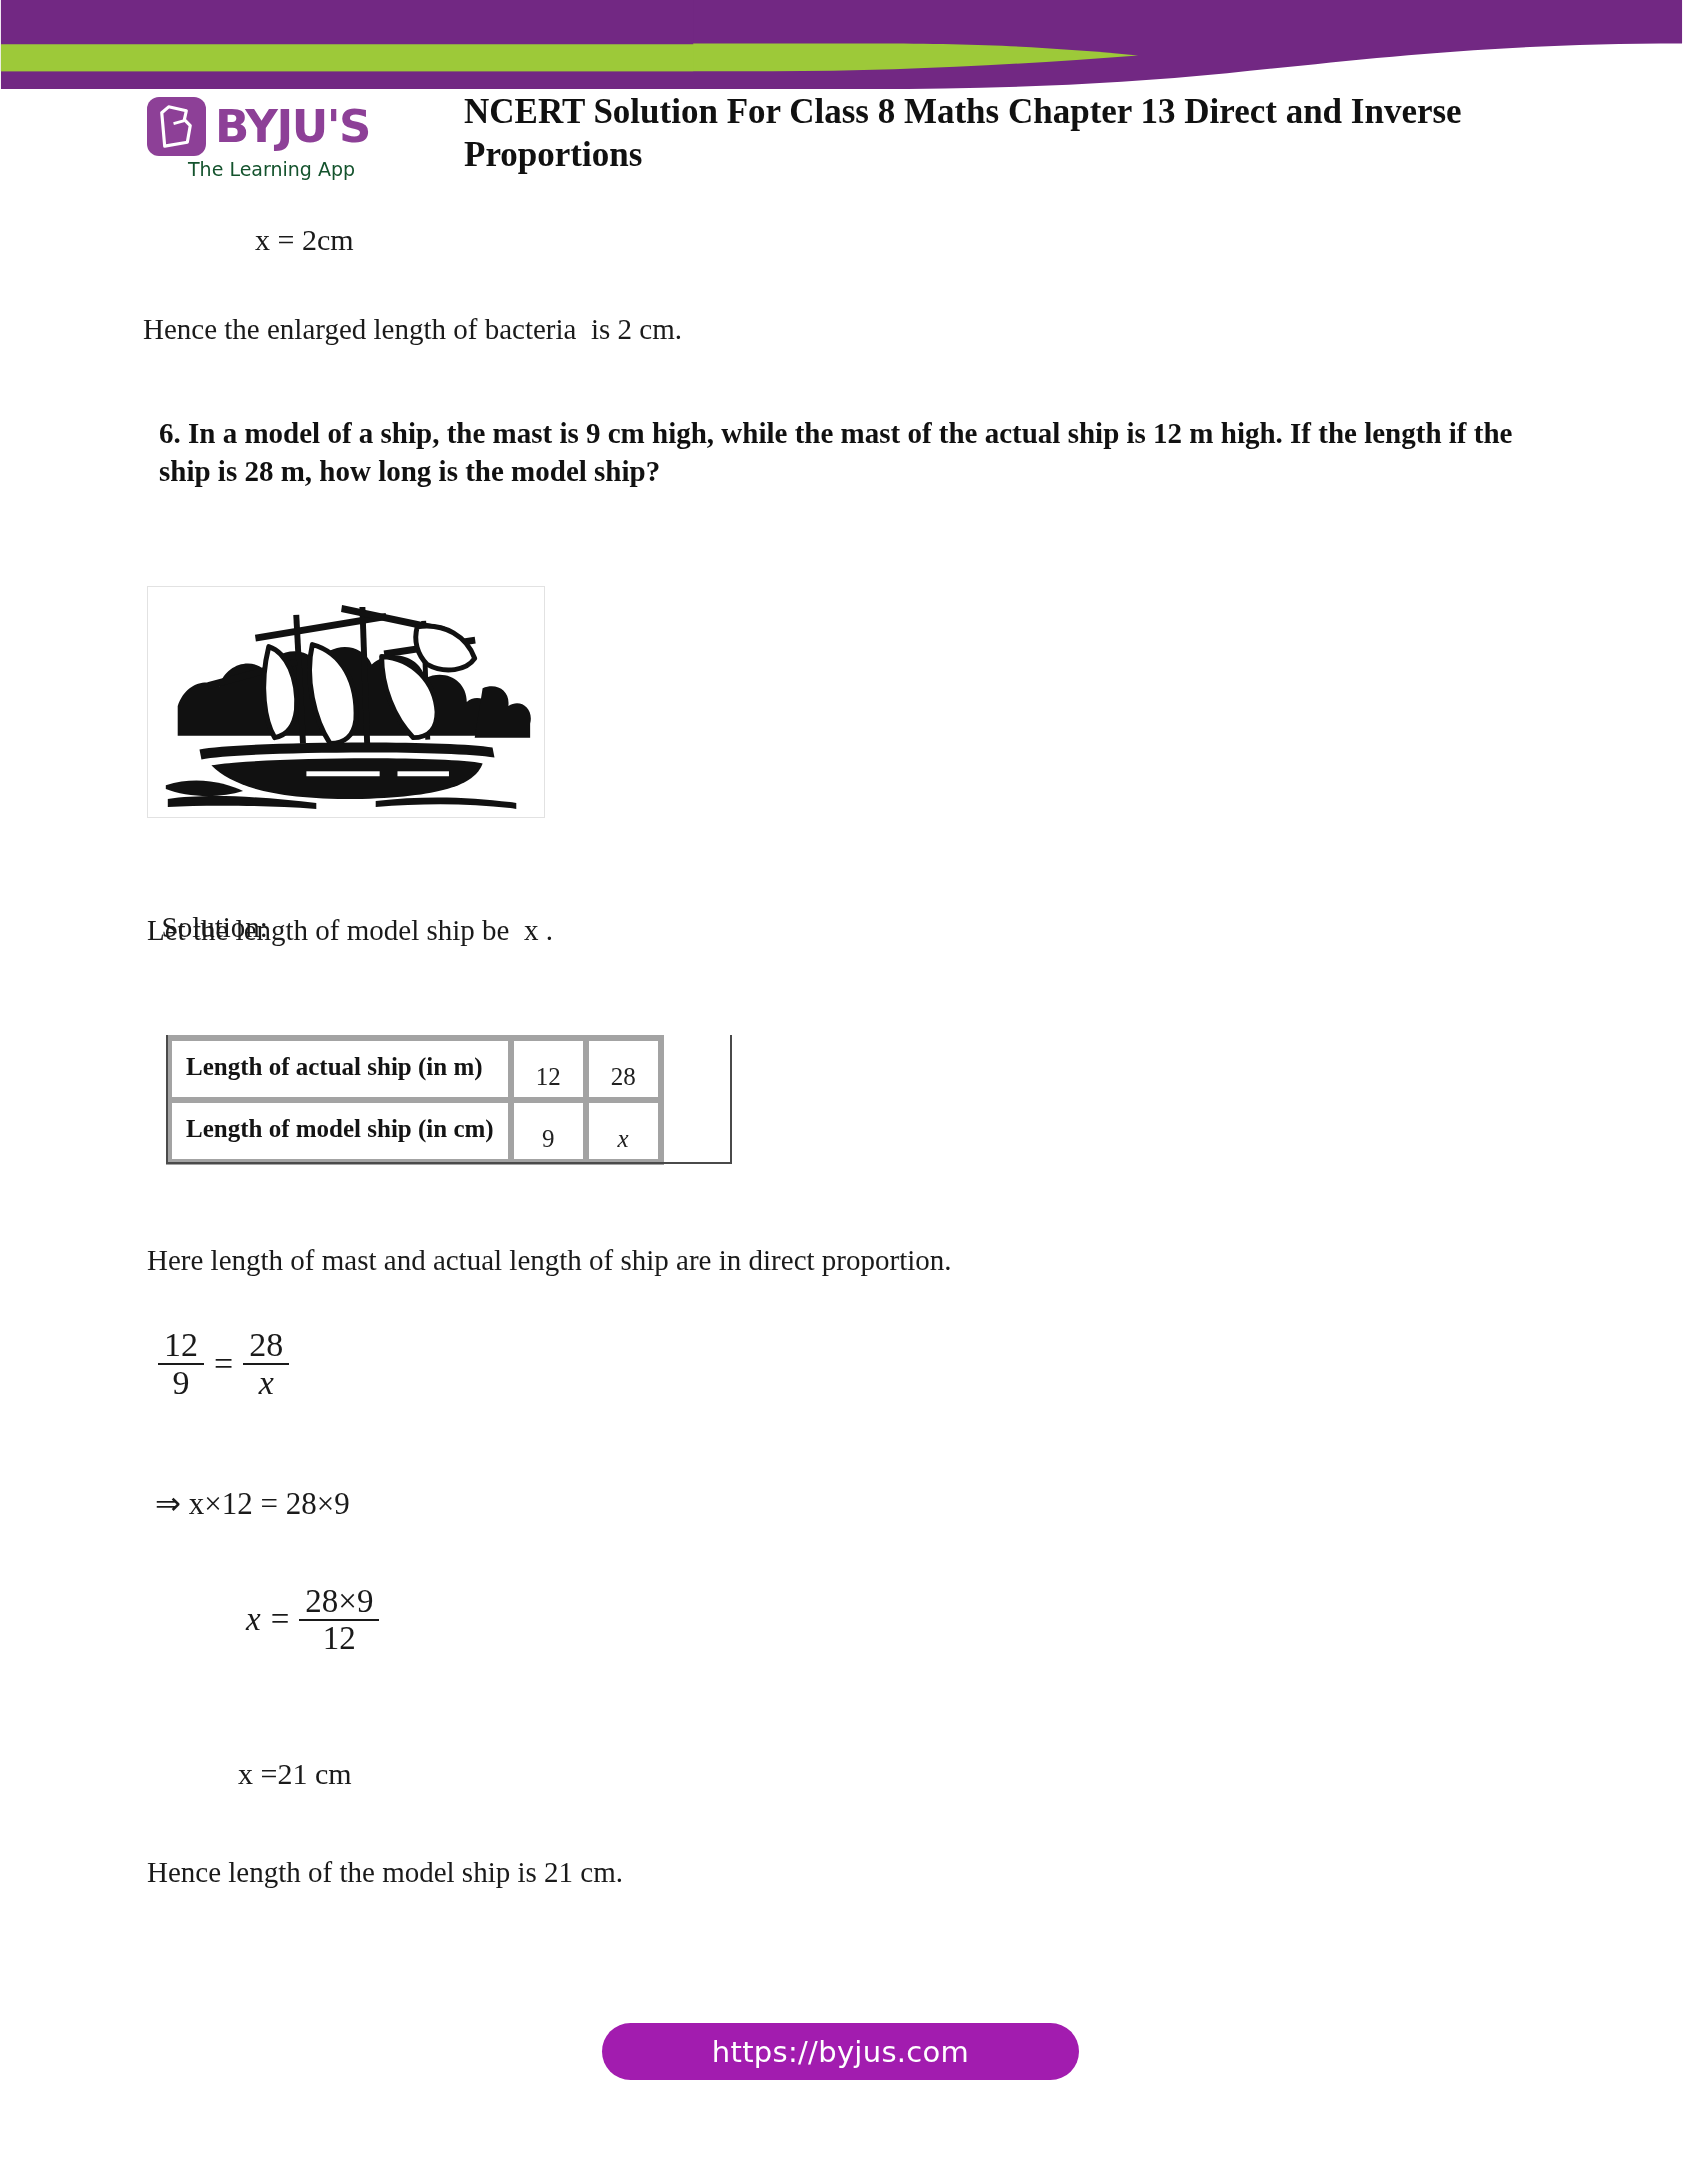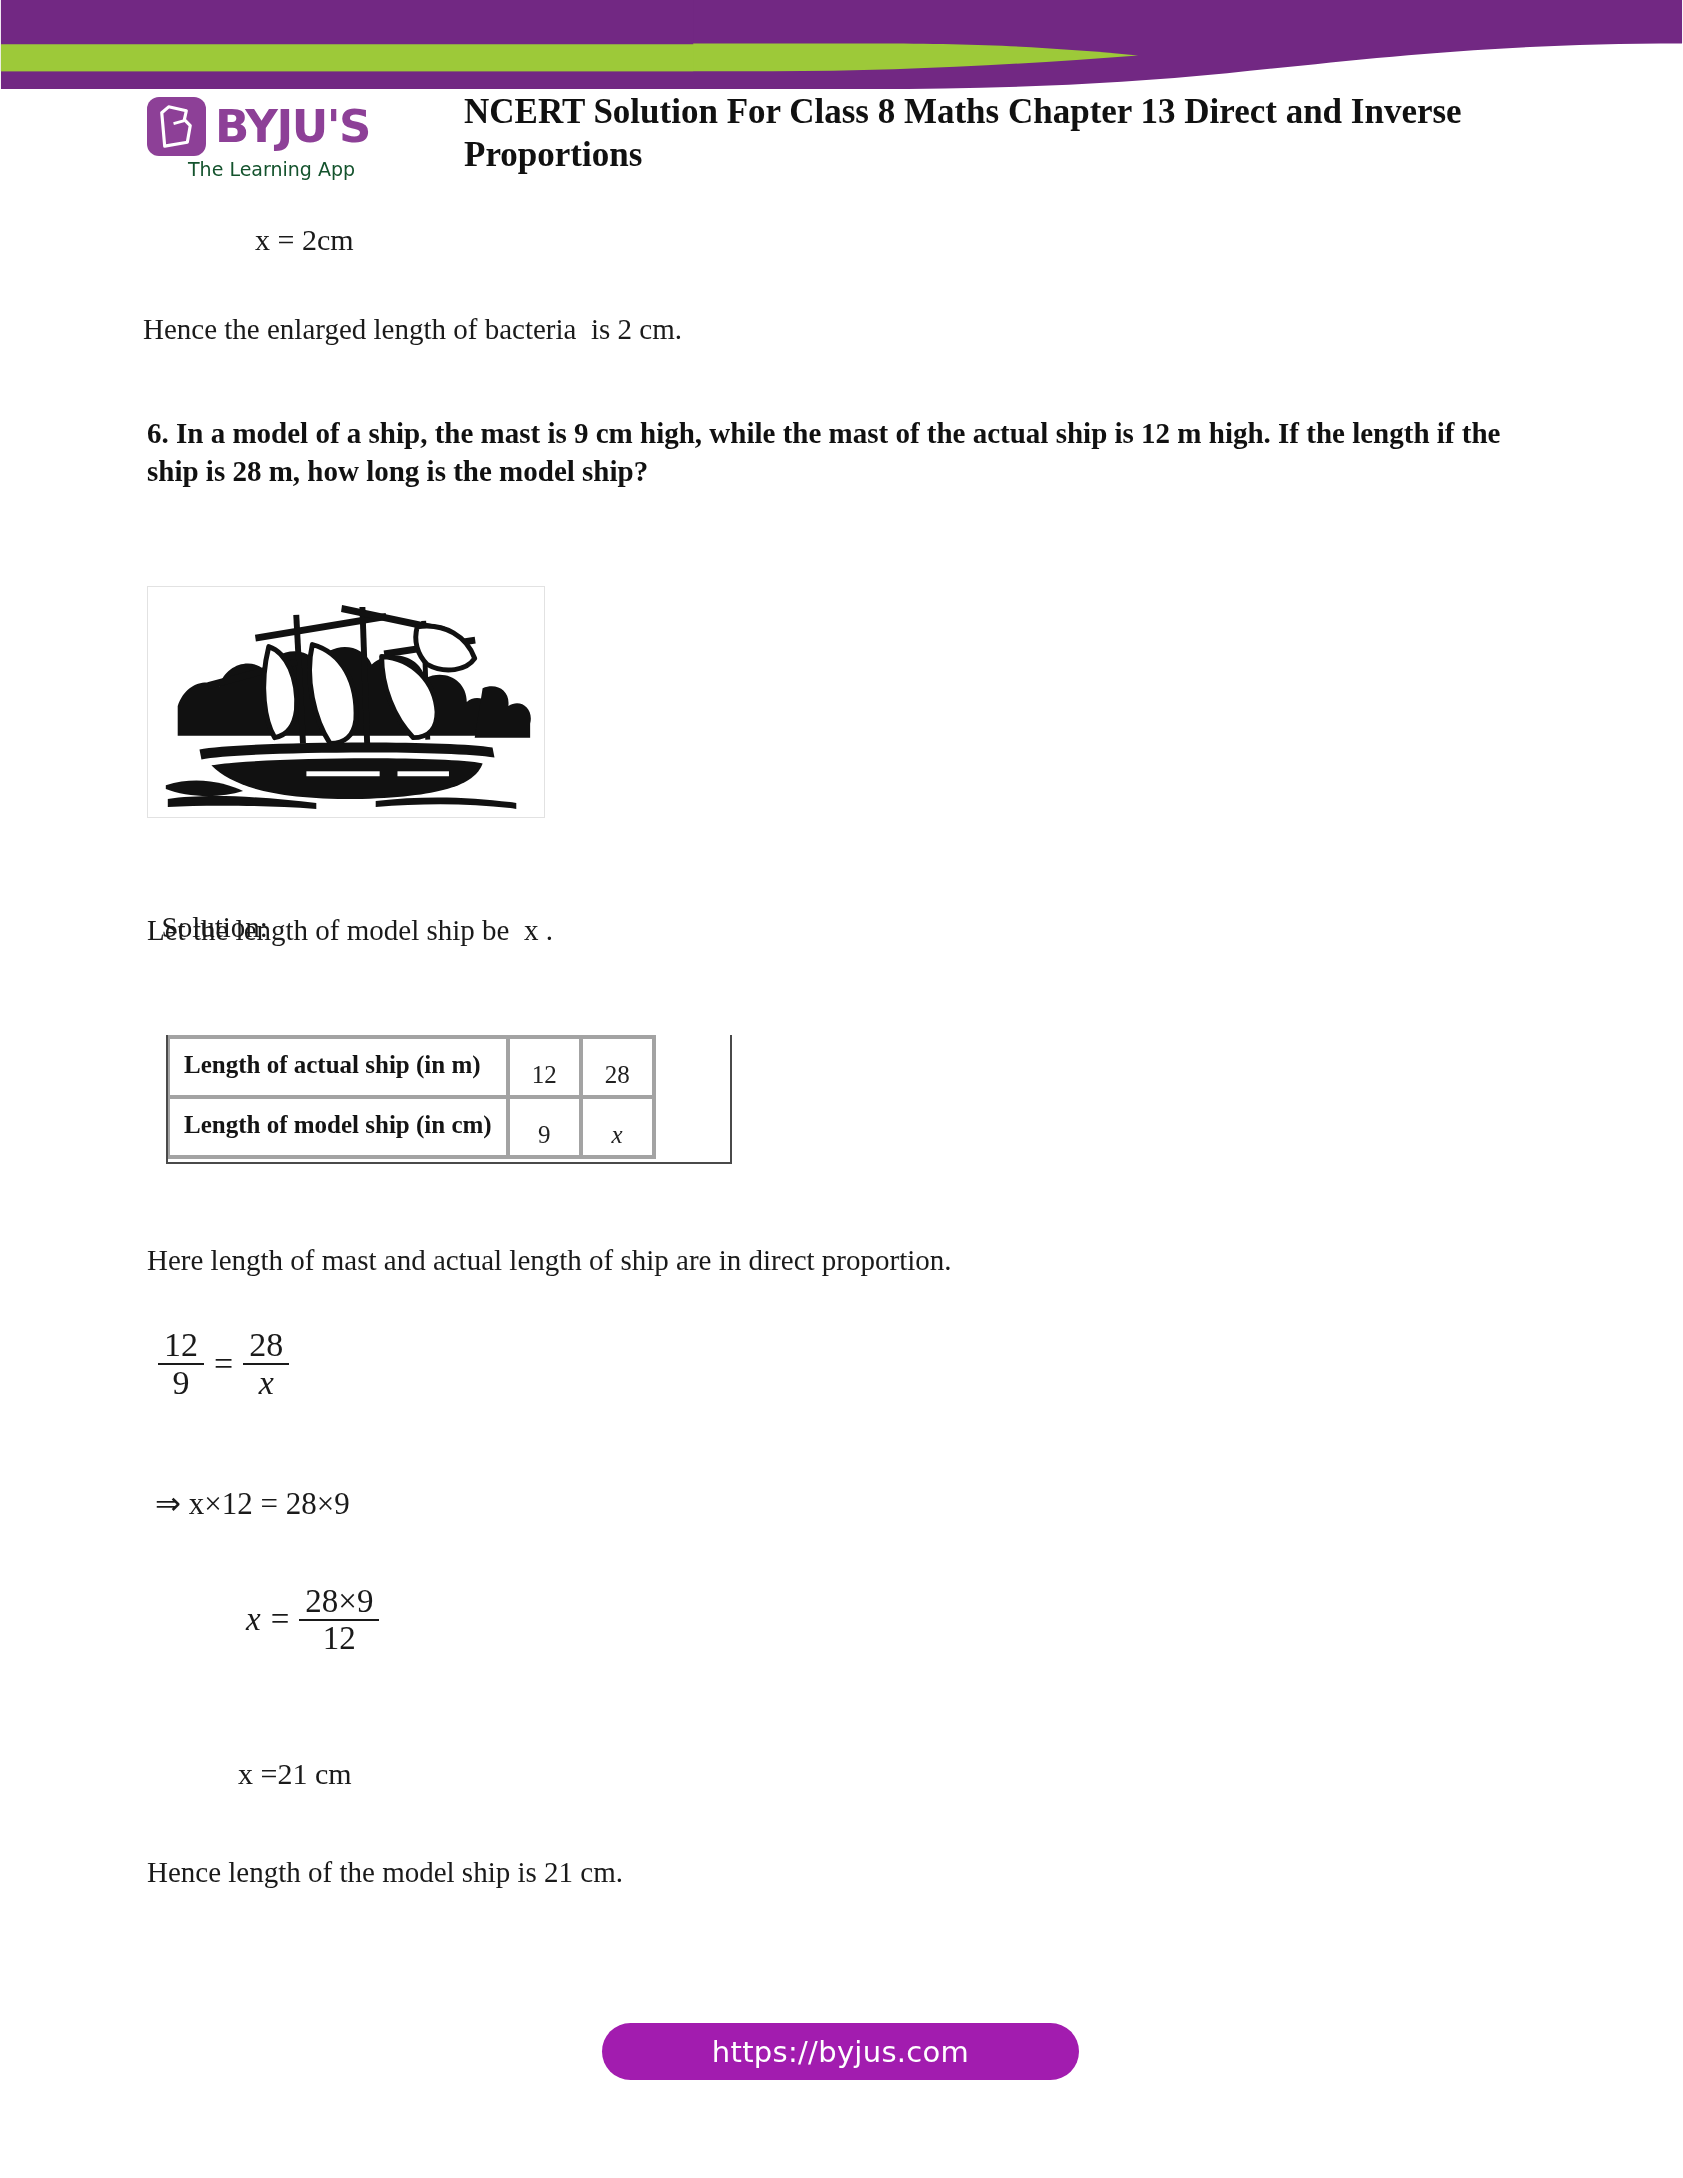--- a/index.html
+++ b/index.html
@@ -122,21 +122,21 @@
 
   
   .prop-table {
     position: absolute;
     left: 166px;
     top: 1035px;
     border-collapse: collapse;
     font-family: "Liberation Serif", serif;
   }
   .prop-table td {
-    border: 4px solid #a3a3a3;
+    border: 6px solid #a3a3a3;
     padding: 0;
     vertical-align: middle;
   }
   .prop-table td.label {
     font-weight: bold;
     font-size: 25px;
     padding: 6px 14px 10px 14px;
     white-space: nowrap;
     color: #141414;
   }
@@ -232,21 +232,21 @@
     </div>
     <div class="logo-tag">The Learning App</div>
   </div>
   <div class="doc-title">NCERT Solution For Class 8 Maths Chapter 13 Direct and Inverse Proportions</div>
 </div>
 
 <div class="txt" style="left:255px; top:220px; font-size:30px;">x = 2cm</div>
 
 <div class="txt" style="left:143px; top:310px;">Hence the enlarged length of bacteria  is 2 cm.</div>
 
-<div class="q-text" style="top:414px;">6. In a model of a ship, the mast is 9 cm high, while the mast of the actual ship is 12 m high. If the length if the ship is 28 m, how long is the model ship?</div>
+<div class="q-text" style="top:414px;margin-left:12px;">6. In a model of a ship, the mast is 9 cm high, while the mast of the actual ship is 12 m high. If the length if the ship is 28 m, how long is the model ship?</div>
 
 <div class="ship-figure">
   <svg width="396" height="230" viewBox="0 0 400 232" xmlns="http://www.w3.org/2000/svg">
     <rect x="0" y="0" width="400" height="232" fill="#ffffff"></rect>
     <g fill="#111111">
 
       <path d="M30,120 C38,96 60,92 72,100 C78,78 104,70 118,84 C128,62 158,58 170,76
                C186,54 216,56 226,78 C244,62 274,68 280,92 C300,82 322,94 322,116
                C330,108 348,112 350,128 L352,150 L30,150 Z"></path>
       <path d="M338,102 C352,96 366,104 364,120 C376,112 390,122 386,138 L386,152 L330,152 Z"></path>

